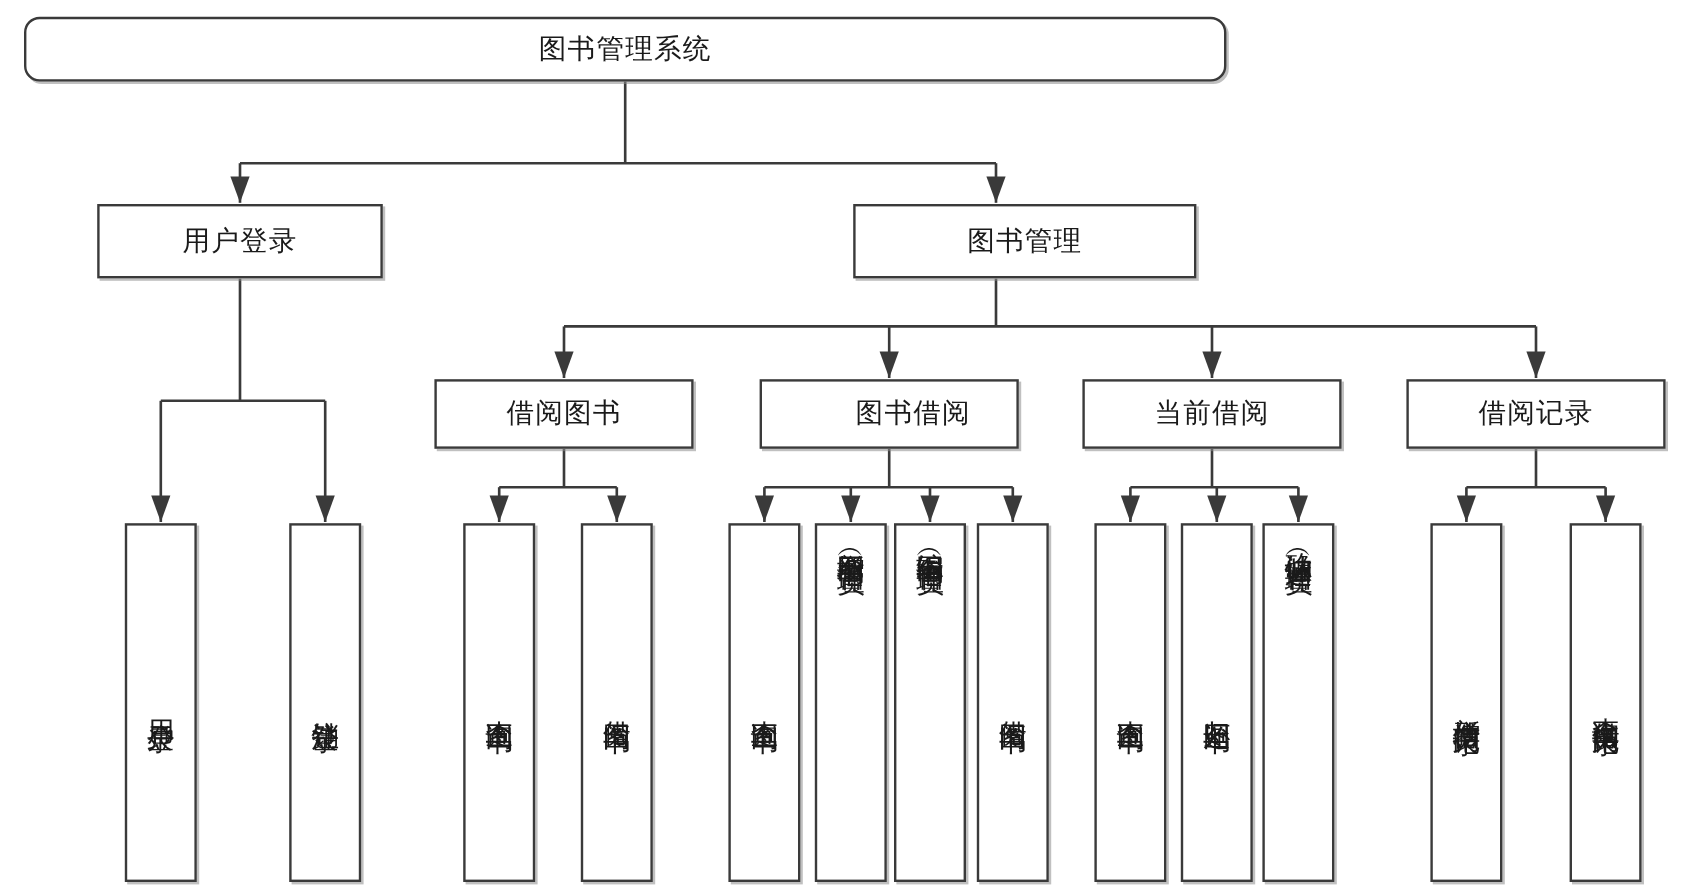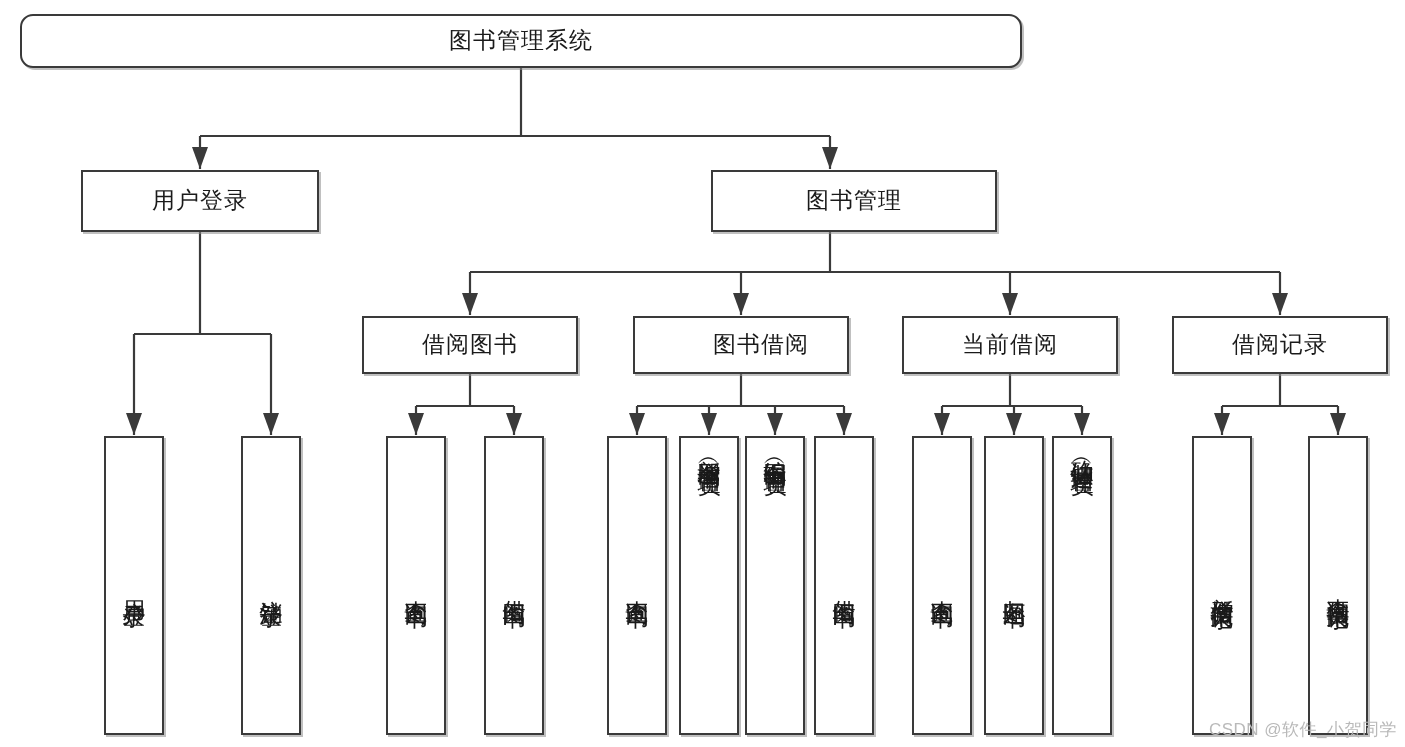--- a/index.html
+++ b/index.html
@@ -189,15 +189,14 @@
         <span>确认归还（管理员）</span>
       </div>
       <div class="node vertical" style="left: 1192px; top: 436px; width: 60px; height: 299px;">
         <span>新增借阅记录</span>
       </div>
       <div class="node vertical" style="left: 1308px; top: 436px; width: 60px; height: 299px;">
         <span>查询借阅记录</span>
       </div>
     </div>
 
-  <div class="watermark">CSDN @软件_小贺同学</div>
 
 </div>
 
 </body></html>

